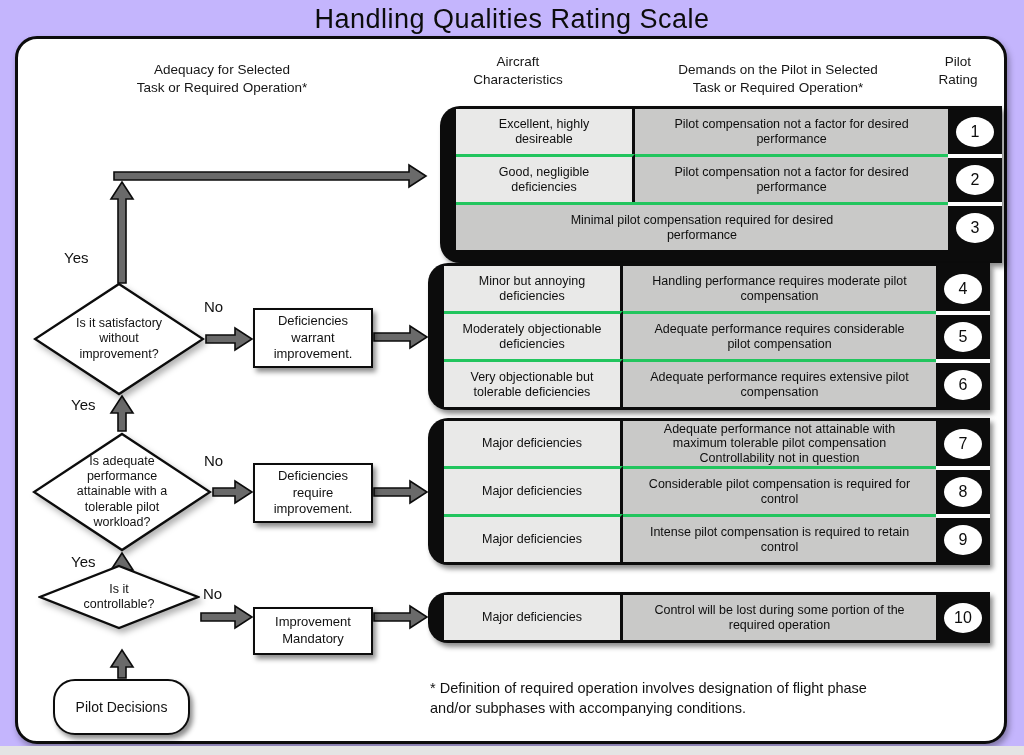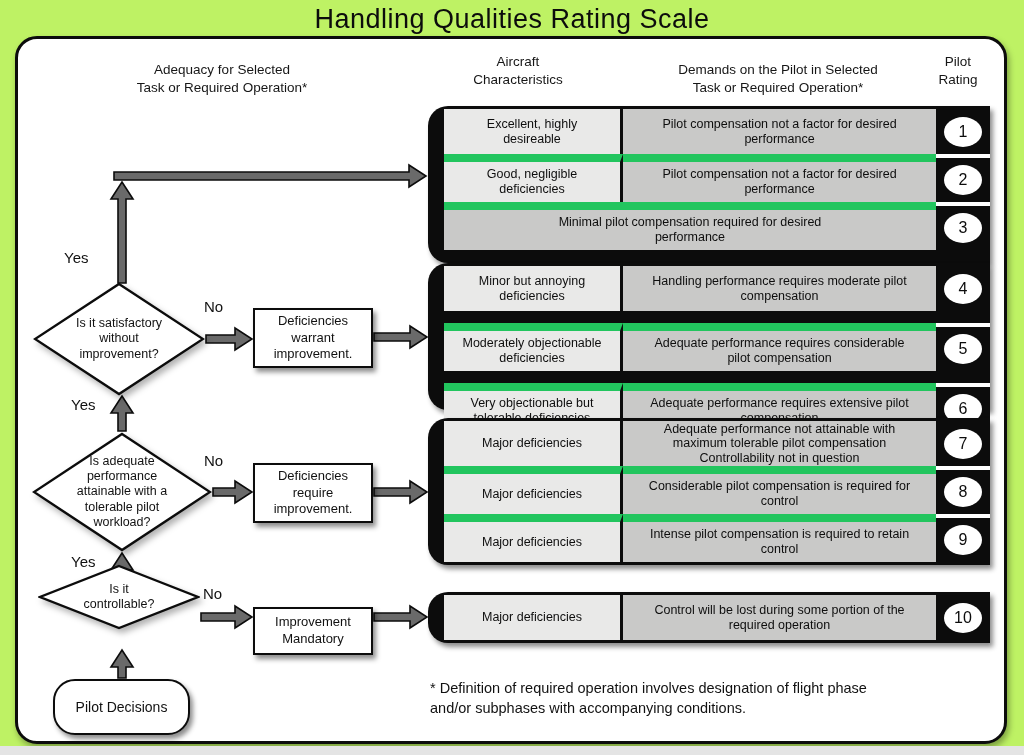--- a/index.html
+++ b/index.html
@@ -1,18 +1,18 @@
 <!DOCTYPE html>
 <html><head>
 <meta charset="utf-8">
 <style>
   html,body { margin:0; padding:0; background:#ffffff; }
   .page {
     position:relative; width:1024px; height:755px; overflow:hidden;
-    background:#bef264; color:#111;
+    background:#c4b5fd; color:#111;
     font-family:"Liberation Sans","DejaVu Sans",sans-serif;
   }
   .title {
     position:absolute; left:0; top:4px; width:1024px; text-align:center;
     font-size:27px; letter-spacing:0.5px; color:#0c0c0c;
   }
   .frame {
     position:absolute; left:15px; top:36px; width:992px; height:708px;
     border:3px solid #0c0c0c; border-radius:22px; background:#ffffff;
     box-sizing:border-box; box-shadow:2px 4px 6px rgba(0,0,0,0.35);
@@ -38,33 +38,33 @@
   }
   .grow { display:flex; height:45px; flex:0 0 auto; }
   .grow + .grow { height:48px; }
   .cell {
     display:flex; align-items:center; justify-content:center;
     text-align:center; white-space:pre-line; font-size:12.5px; line-height:1.17;
     box-sizing:border-box; color:#0e0e0e;
   }
   .c1 { width:179px; background:#e9e9e8; border-right:3px solid #0c0c0c; }
   .c2 { flex:1; background:#c9c9c8; }
-  .grow + .grow .c1, .grow + .grow .c2 { border-top:8px solid #22c55e; }
+  .grow + .grow .c1, .grow + .grow .c2 { border-top:3px solid #22c55e; }
   .c3 {
     width:54px; background:#0c0c0c; display:flex;
     align-items:center; justify-content:center; box-sizing:border-box;
   }
   .grow + .grow .c3 { border-top:4px solid #ffffff; }
   .rating-circle {
     width:38px; height:30px; background:#ffffff; border-radius:50%;
     display:flex; align-items:center; justify-content:center;
     font-size:16px; color:#0c0c0c;
   }
-  .g1 { top:106px; height:157px; }
-  .g2 { top:263px; height:147px;gap:12px; }
+  .g1 { top:106px; height:157px;margin-left:12px; }
+  .g2 { top:263px; height:147px; }
   .g3 { top:418px; height:147px; }
   .g4 { top:592px; height:51px;  }
 
   .diamond { position:absolute; z-index:3; }
   .diamond svg { display:block; filter:drop-shadow(3px 4px 3px rgba(0,0,0,0.30)); }
   .diamond svg polygon { fill:#ffffff; stroke:#0c0c0c; stroke-width:2.4; }
   .dtext {
     position:absolute; inset:0; display:flex; align-items:center; justify-content:center;
     text-align:center; white-space:pre-line; font-size:12.5px; line-height:1.22; color:#111;
   }

